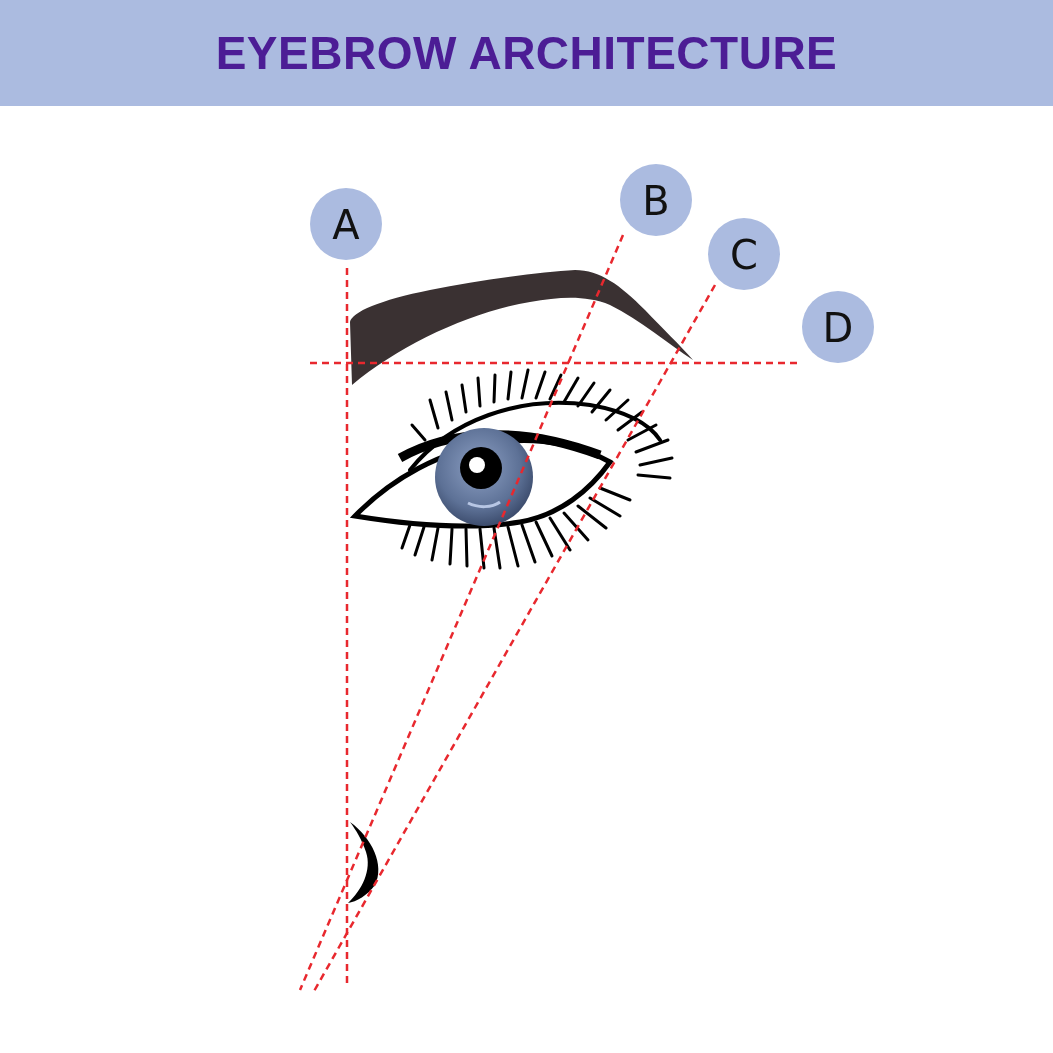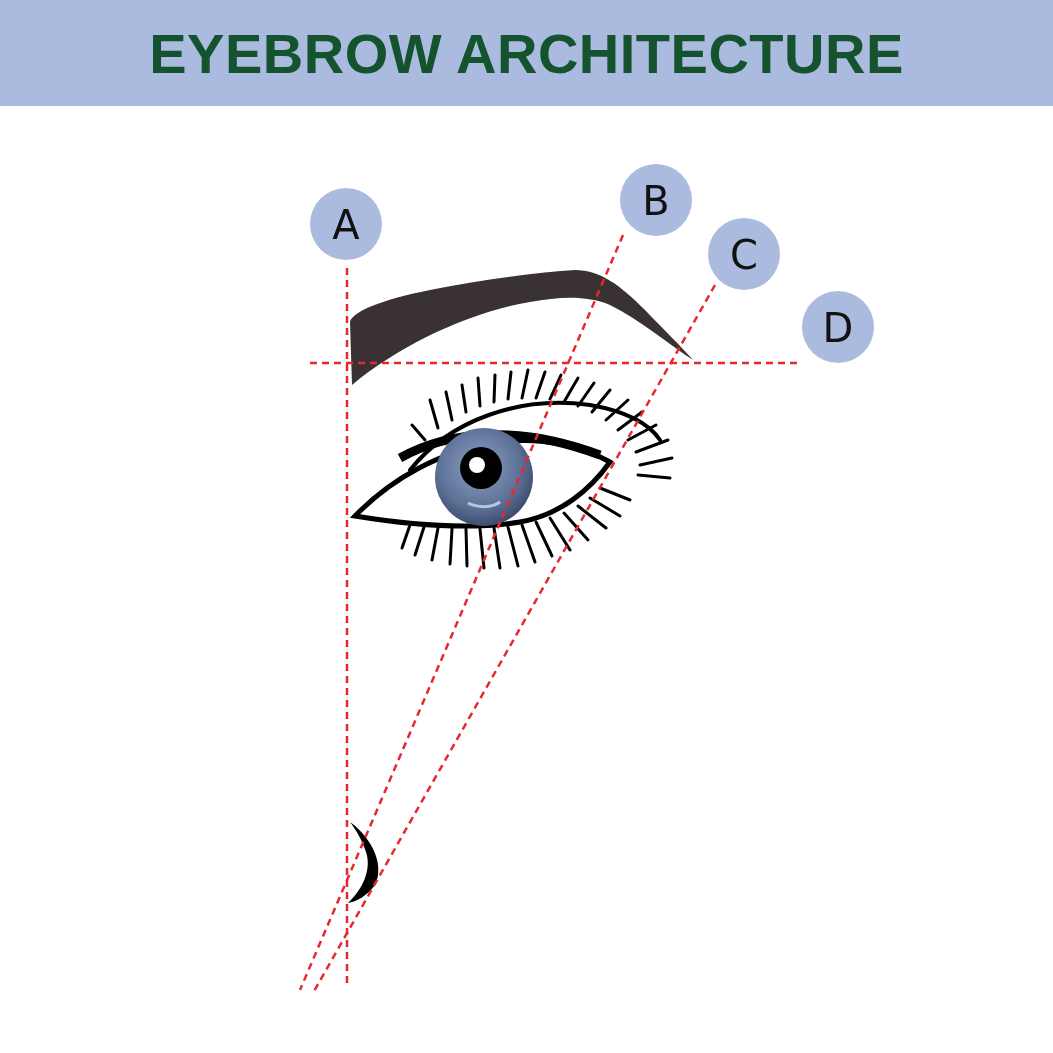--- a/index.html
+++ b/index.html
@@ -1,18 +1,18 @@
 <!DOCTYPE html>
 <html><head>
 <meta charset="utf-8">
 <style>
   html, body { margin:0; padding:0; background:#ffffff; }
   body { width:1053px; height:1053px; position:relative; overflow:hidden; font-family:"Liberation Sans", sans-serif; }
   .header { position:absolute; left:0; top:0; width:1053px; height:106px; background:#abbbe0; display:flex; align-items:center; justify-content:center; }
-  .title { color:#14532d; font-weight:bold; font-size:56px; letter-spacing:0.5px; font-family:"Liberation Sans", sans-serif; }
+  .title { color:#4c1d95; font-weight:bold; font-size:46px; letter-spacing:0.5px; font-family:"Liberation Sans", sans-serif; }
   svg.diagram { position:absolute; left:0; top:0; }
   .lbl { font-family:"DejaVu Sans", sans-serif; font-size:40px; fill:#111; }
 </style>
 </head>
 <body>
 
 <div class="header">
   <div class="title">EYEBROW ARCHITECTURE</div>
 </div>
 

